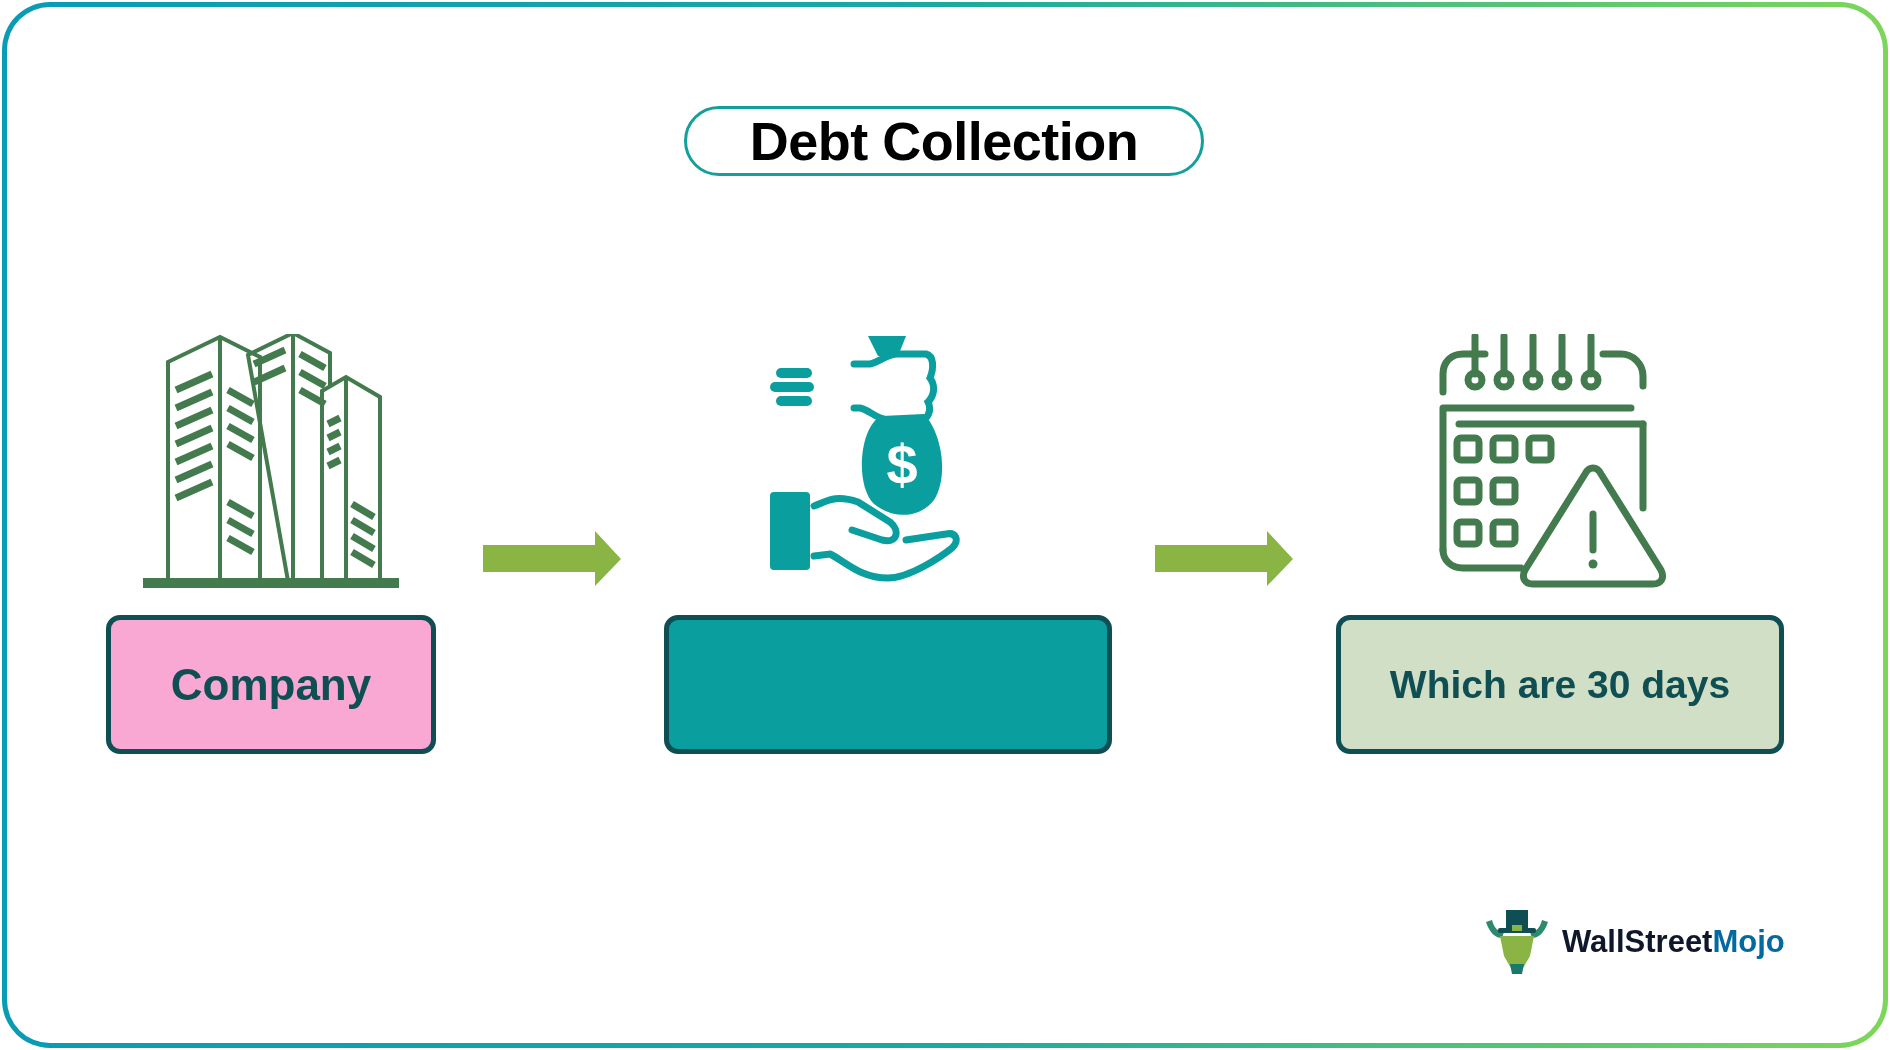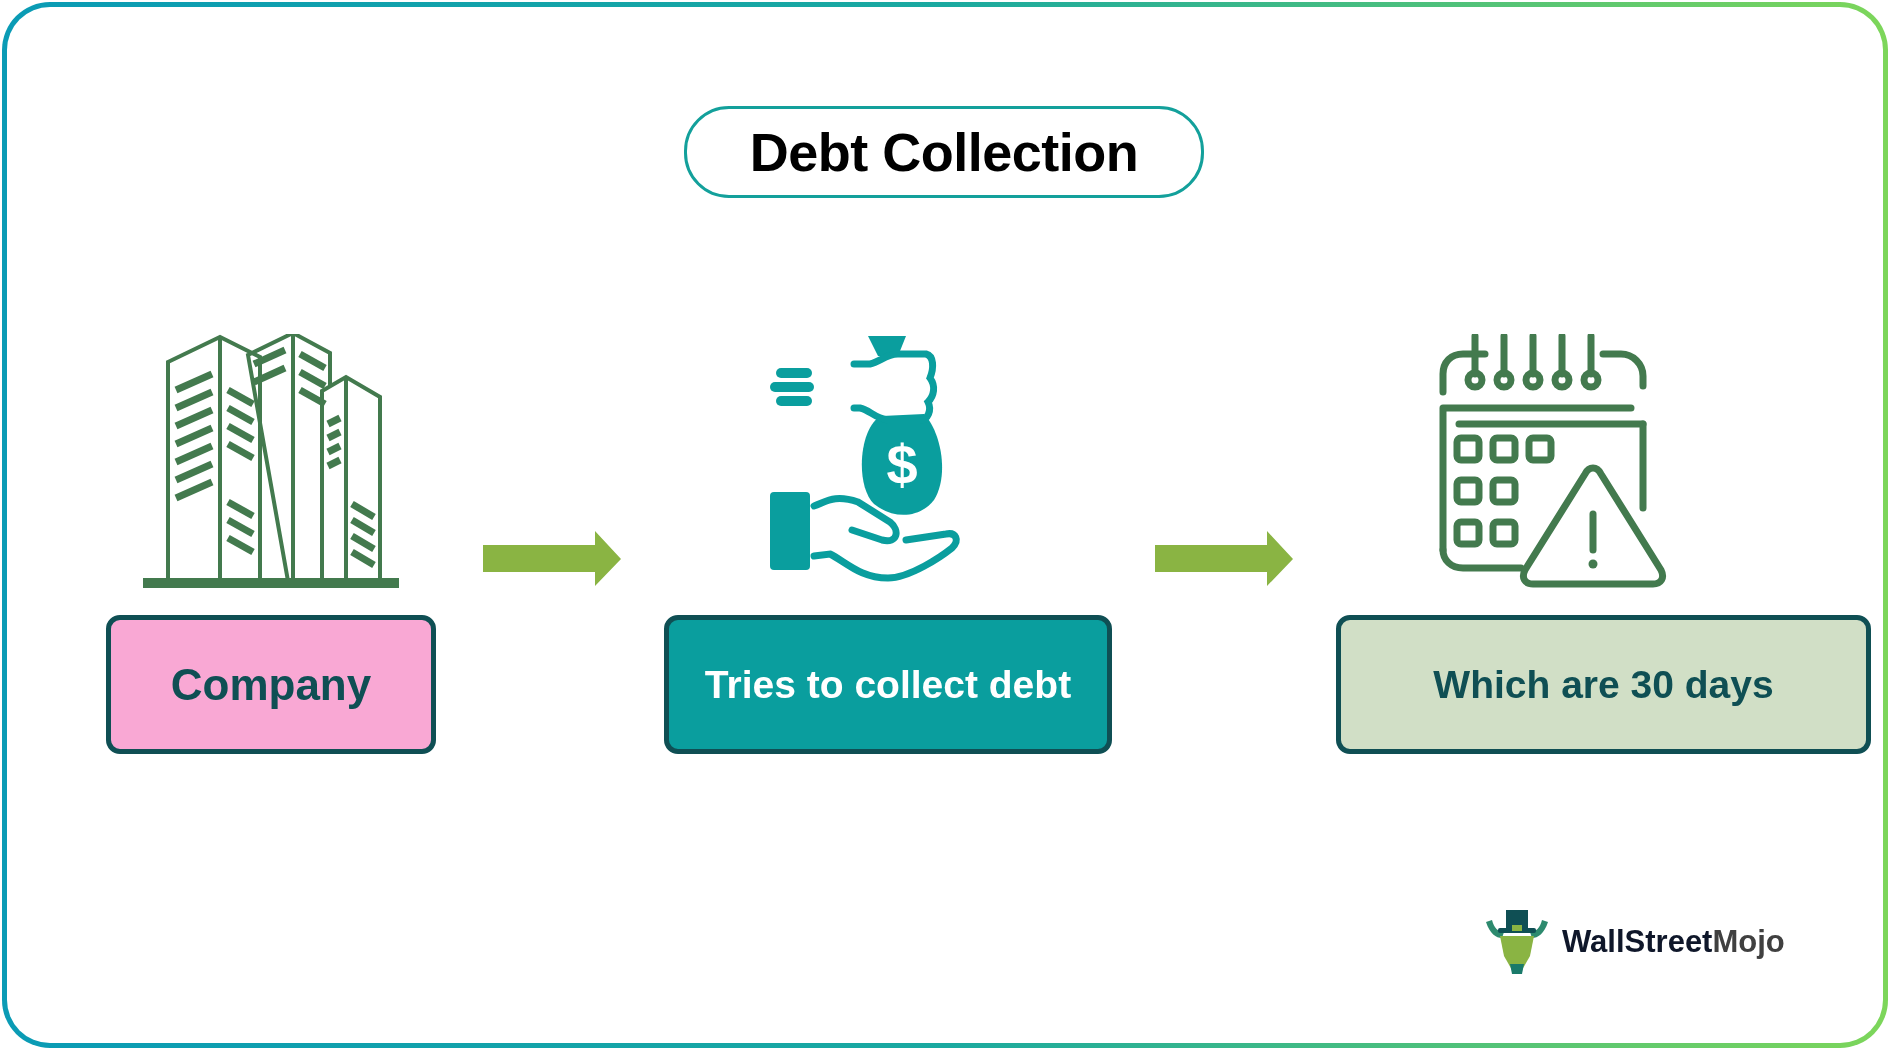--- a/index.html
+++ b/index.html
@@ -4,40 +4,40 @@
 <style>
   html, body { margin:0; padding:0; background:#ffffff; }
   body { width:1890px; height:1050px; position:relative; overflow:hidden; font-family:"Liberation Sans", sans-serif; }
   .frame {
     position:absolute; left:2px; top:2px; width:1886px; height:1046px; box-sizing:border-box;
     border-radius:48px; padding:5px;
     background:linear-gradient(90deg,#0a9bb5 0%,#1aa9a0 50%,#7dd65a 100%);
   }
   .frame-inner { width:100%; height:100%; background:#fff; border-radius:43px; }
   .title-pill {
-    position:absolute; left:684px; top:106px; width:520px; height:92px; box-sizing:border-box;
+    position:absolute; left:684px; top:106px; width:520px; height:70px; box-sizing:border-box;
     border:3px solid #13a09b; border-radius:45px; background:#fff;
     display:flex; align-items:center; justify-content:center;
     font-size:54px; font-weight:bold; color:#000; letter-spacing:-0.5px;
   }
   .icon { position:absolute; }
   .box {
     position:absolute; top:615px; height:139px; box-sizing:border-box;
     border:5px solid #0f4f54; border-radius:14px;
     display:flex; align-items:center; justify-content:center; text-align:center;
     font-weight:bold; line-height:52px;
   }
   .box-company { left:106px; width:330px; background:#f9a8d4; color:#0f4f54; font-size:44px; }
   .box-collect { left:664px; width:448px; background:#0a9e9e; color:#fff; font-size:39px; }
-  .box-due { left:1336px; width:535px; background:#d1dfc6; color:#0f4f54; font-size:39px; }
+  .box-due { left:1336px; width:448px; background:#d1dfc6; color:#0f4f54; font-size:39px; }
   .arrow { position:absolute; }
   .logo { position:absolute; left:1482px; top:908px; display:flex; align-items:center; }
   .logo-text { font-size:31px; font-weight:bold; margin-left:10px; letter-spacing:0px; }
   .logo-a { color:#0f172a; }
-  .logo-b { color:#404040; }
+  .logo-b { color:#0369a1; }
 </style>
 </head>
 <body>
 
 <div class="frame">
     <div class="frame-inner"></div>
   </div>
 
 <div class="title-pill">Debt Collection</div>
 
@@ -136,21 +136,21 @@
     <path d="M148,140 C152,132 160,132 164,140 L224,236 C228,244 224,250 216,250 L96,250 C88,250 84,244 88,236 Z"></path>
     <line x1="156" y1="180" x2="156" y2="216"></line>
   </g>
   <circle cx="156" cy="230" r="4.5" fill="#437a4e"></circle>
 </svg>
 
 <div class="box box-company">
   <span>Company</span>
 </div>
 <div class="box box-collect">
-  <span><span>Tries to collect debt</span><br></span>
+  <span><br></span>
 </div>
 <div class="box box-due">
   <span><span>Which are 30 days</span><br></span>
 </div>
 
 <div class="logo">
   <svg width="70" height="68" viewBox="0 0 70 68">
     <path d="M4,14 C8,26 14,30 20,30 L22,24 C16,24 12,20 10,12 Z" fill="#2d8a6e"></path>
     <path d="M66,14 C62,26 56,30 50,30 L48,24 C54,24 58,20 60,12 Z" fill="#2d8a6e"></path>
     <rect x="24" y="2" width="22" height="20" fill="#0f4f54"></rect>

